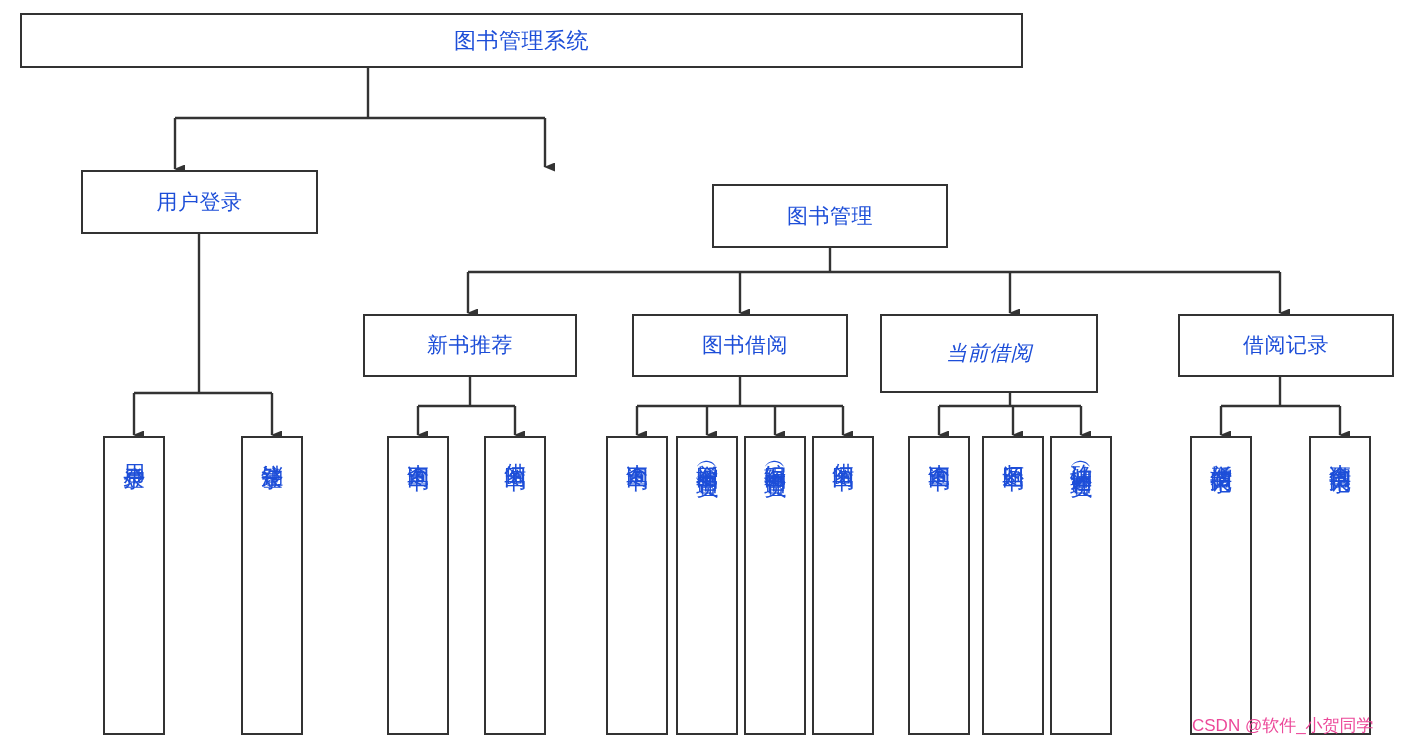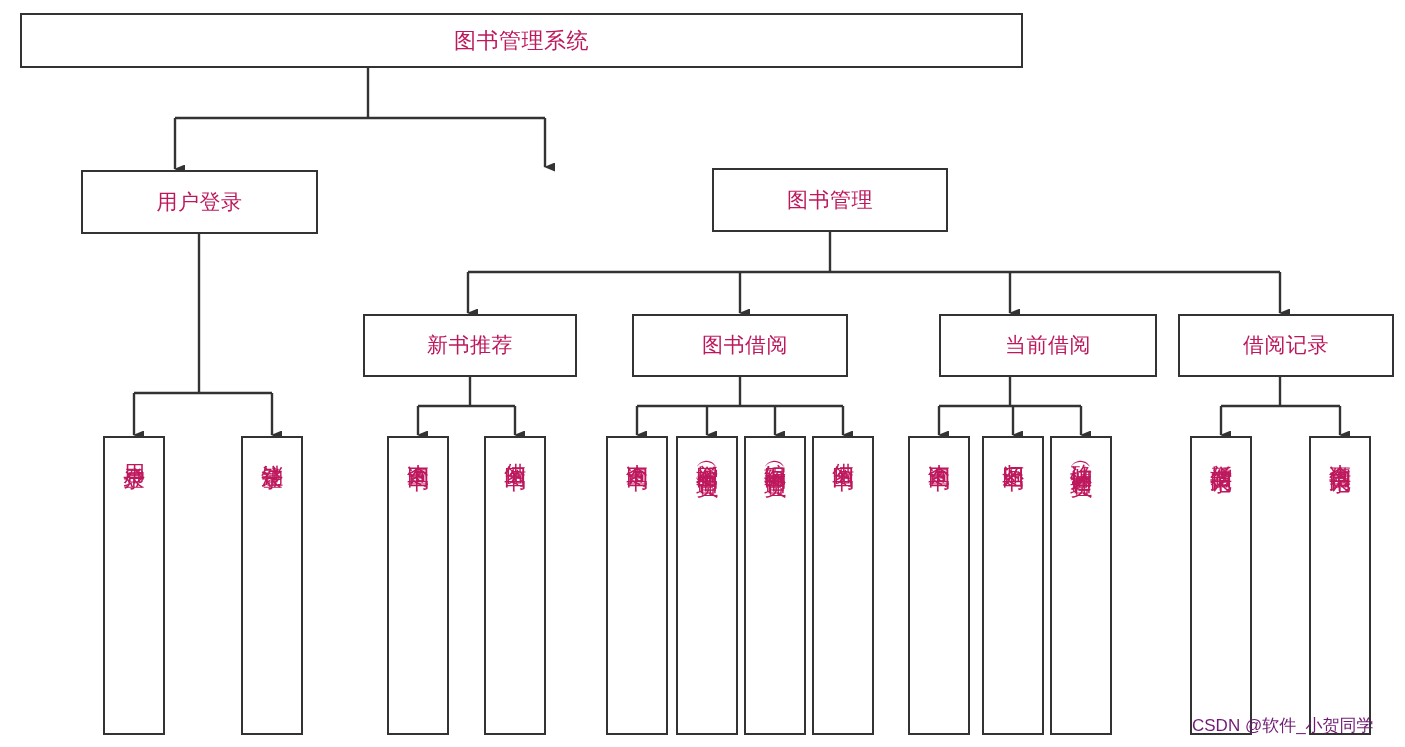--- a/index.html
+++ b/index.html
@@ -28,21 +28,21 @@
     border:2px solid #333333;
     display:flex;
     align-items:center;
     justify-content:center;
     color:#222222;
   }
   .node .label{
     display:block;
     text-align:center;
     line-height:1.18;
-    color:#be185d;
+    color:#1d4ed8;
     white-space:nowrap;
   }
   .node.horiz .label{
     font-size:21px;
     letter-spacing:0.5px;
   }
   .node.root .label{
     font-size:22px;
     letter-spacing:0.5px;
   }
@@ -54,21 +54,21 @@
   .node.vert .label{
     writing-mode:vertical-rl;
     text-orientation:upright;
     font-size:22px;
     line-height:1.12;
     letter-spacing:2px;
   }
   .watermark{
     position:absolute;
     font-size:17px;
-    color:#701a75;
+    color:#ec4899;
     white-space:nowrap;
     user-select:none;
   }
 </style>
 </head>
 <body>
 
 <div id="canvas">
   <svg id="wires" viewBox="0 0 1405 747">
     <defs>
@@ -113,30 +113,30 @@
       </g>
   </svg>
 
   <div id="nodes-layer">
       <div class="node horiz root" style="left: 20px; top: 13px; width: 1003px; height: 55px;">
         <span class="label">图书管理系统</span>
       </div>
       <div class="node horiz level1" style="left: 81px; top: 170px; width: 237px; height: 64px;">
         <span class="label">用户登录</span>
       </div>
-      <div class="node horiz level1" style="left: 712px; top: 168px; width: 236px; height: 64px;">
+      <div class="node horiz level1" style="left: 712px; top: 184px; width: 236px; height: 64px;">
         <span class="label">图书管理</span>
       </div>
       <div class="node horiz level2" style="left: 363px; top: 314px; width: 214px; height: 63px; justify-content: center;">
         <span class="label">新书推荐</span>
       </div>
       <div class="node horiz level2" style="left: 632px; top: 314px; width: 216px; height: 63px; padding-left: 10px;">
         <span class="label">图书借阅</span>
       </div>
-      <div class="node horiz level2" style="left: 939px; top: 314px; width: 218px; height: 63px;">
+      <div class="node horiz level2" style="left: 880px; top: 314px; width: 218px; height: 79px; font-style: italic;">
         <span class="label">当前借阅</span>
       </div>
       <div class="node horiz level2" style="left: 1172px; top: 314px; width: 216px; height: 63px; margin-left: 6px;">
         <span class="label">借阅记录</span>
       </div>
       <div class="node vert leaf" style="left: 103px; top: 436px; width: 62px; height: 299px;">
         <span class="label">用户登录</span>
       </div>
       <div class="node vert leaf" style="left: 241px; top: 436px; width: 62px; height: 299px;">
         <span class="label">注销登录</span>

